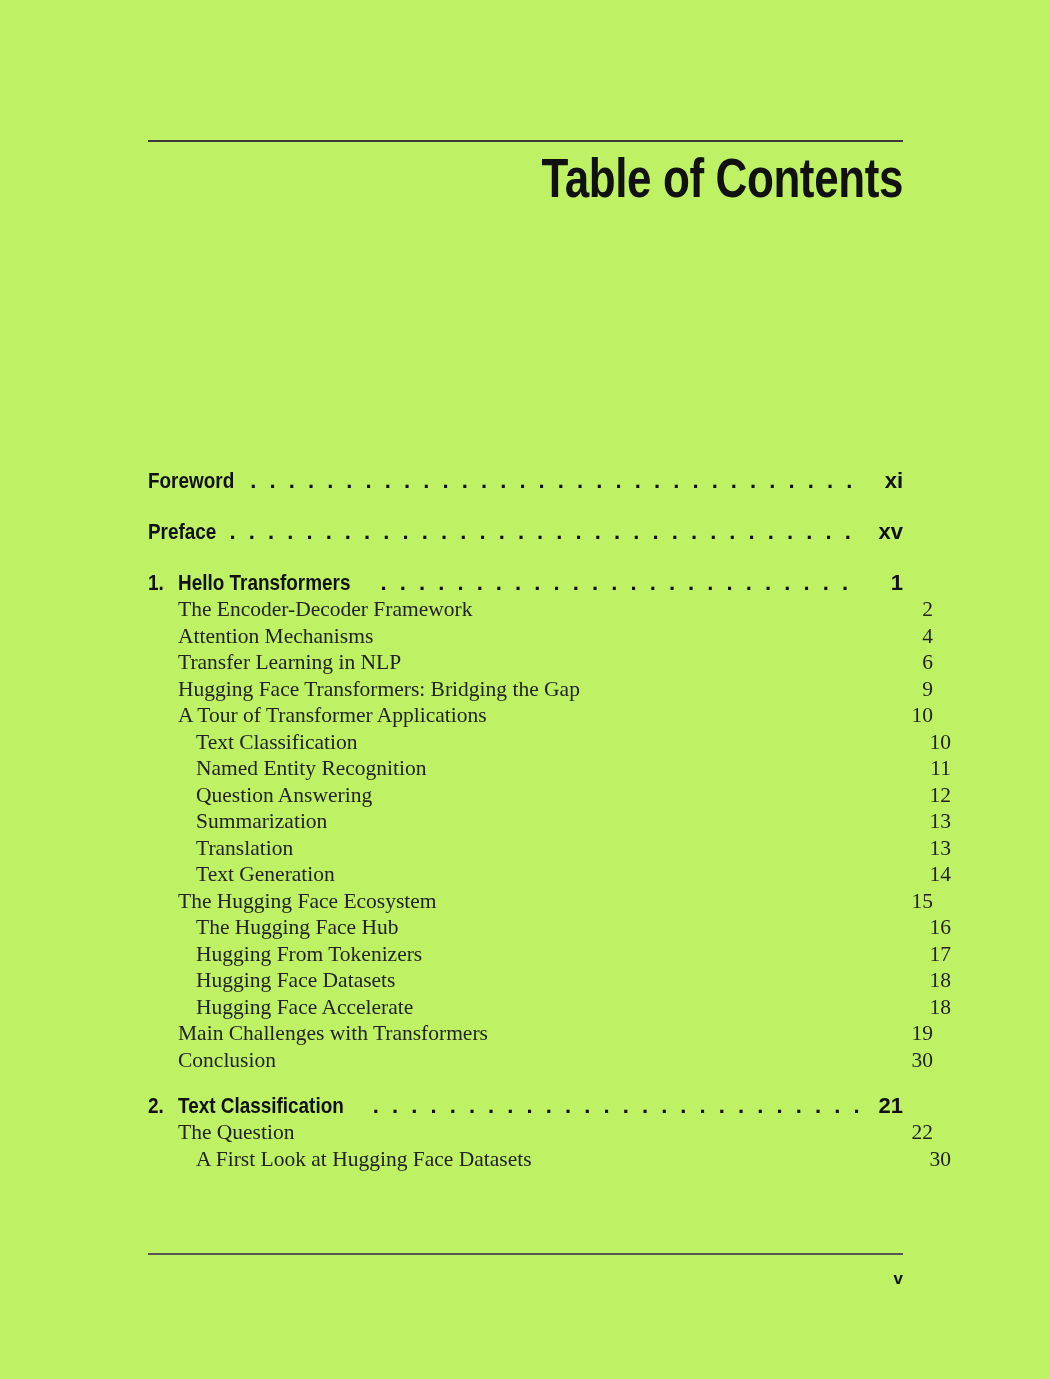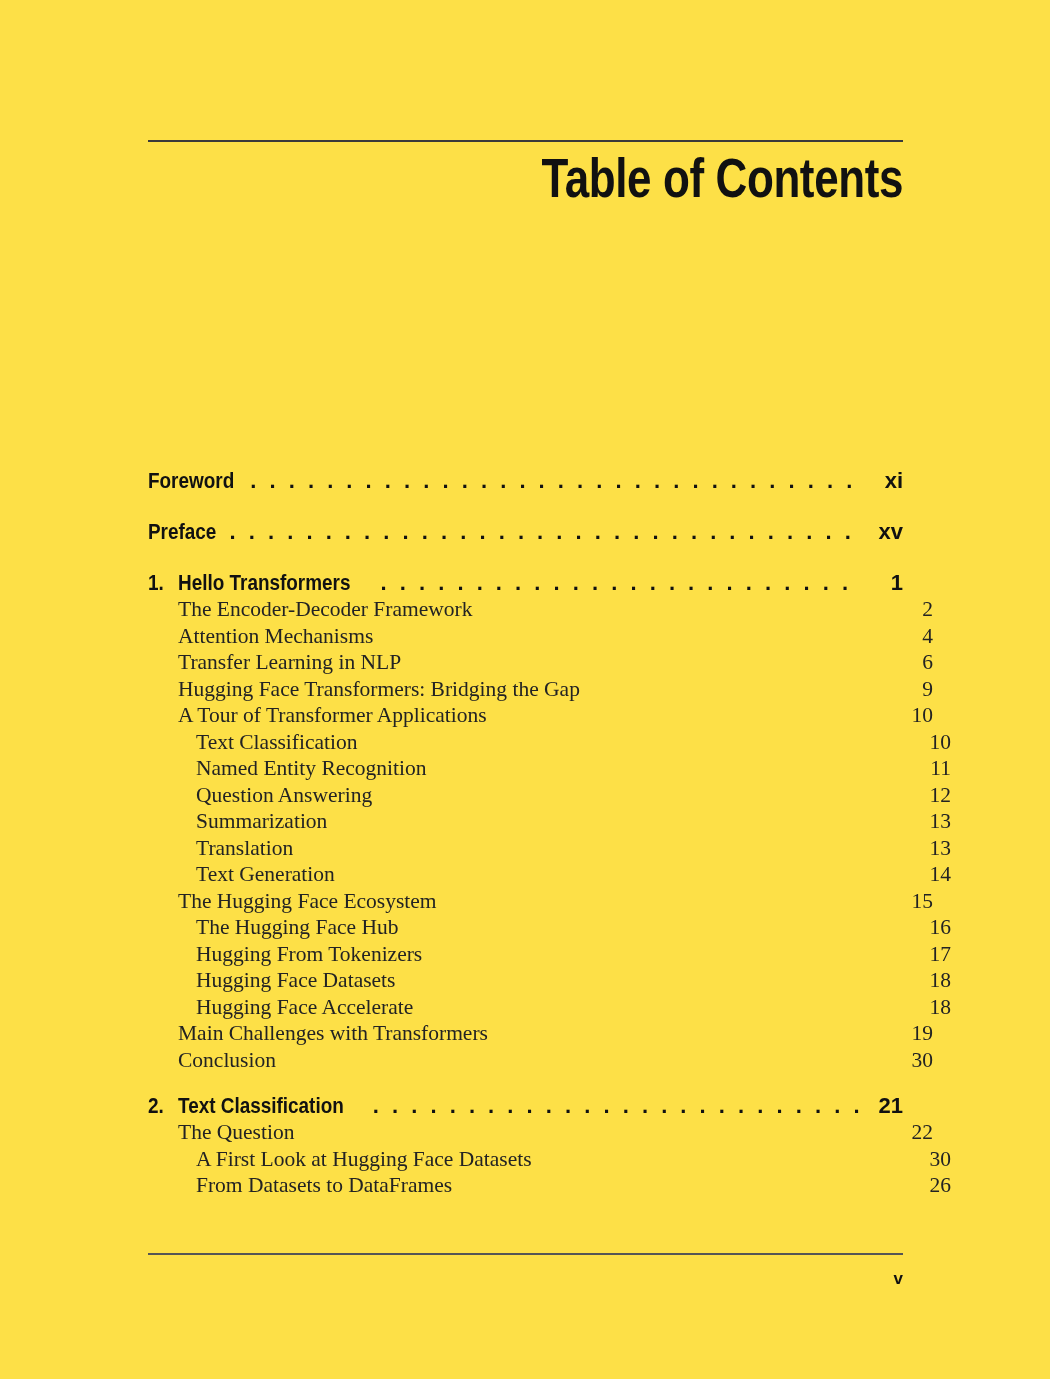--- a/index.html
+++ b/index.html
@@ -4,21 +4,21 @@
 <style>
   html, body {
     margin: 0;
     padding: 0;
     background: #ffffff;
   }
   .page {
     position: relative;
     width: 1050px;
     height: 1379px;
-    background: #fde047;
+    background: #bef264;
     margin: 0 auto;
     overflow: hidden;
     color: #1a1a1a;
   }
 
   
   .header {
     position: absolute;
     left: 148px;
     top: 140px;
@@ -285,25 +285,20 @@
       <div class="entry lvl1">
         <span class="label">The Question</span>
         <span class="leader blank"></span>
         <span class="pagenum">22</span>
       </div>
       <div class="entry lvl2">
         <span class="label">A First Look at Hugging Face Datasets</span>
         <span class="leader blank"></span>
         <span class="pagenum">30</span>
       </div>
-      <div class="entry lvl2">
-        <span class="label">From Datasets to DataFrames</span>
-        <span class="leader blank"></span>
-        <span class="pagenum">26</span>
-      </div>
     </div>
 
   <div class="footer">
     <div class="footer-rule"></div>
     <div class="folio">v</div>
   </div>
 
 </div>
 
 </body></html>

